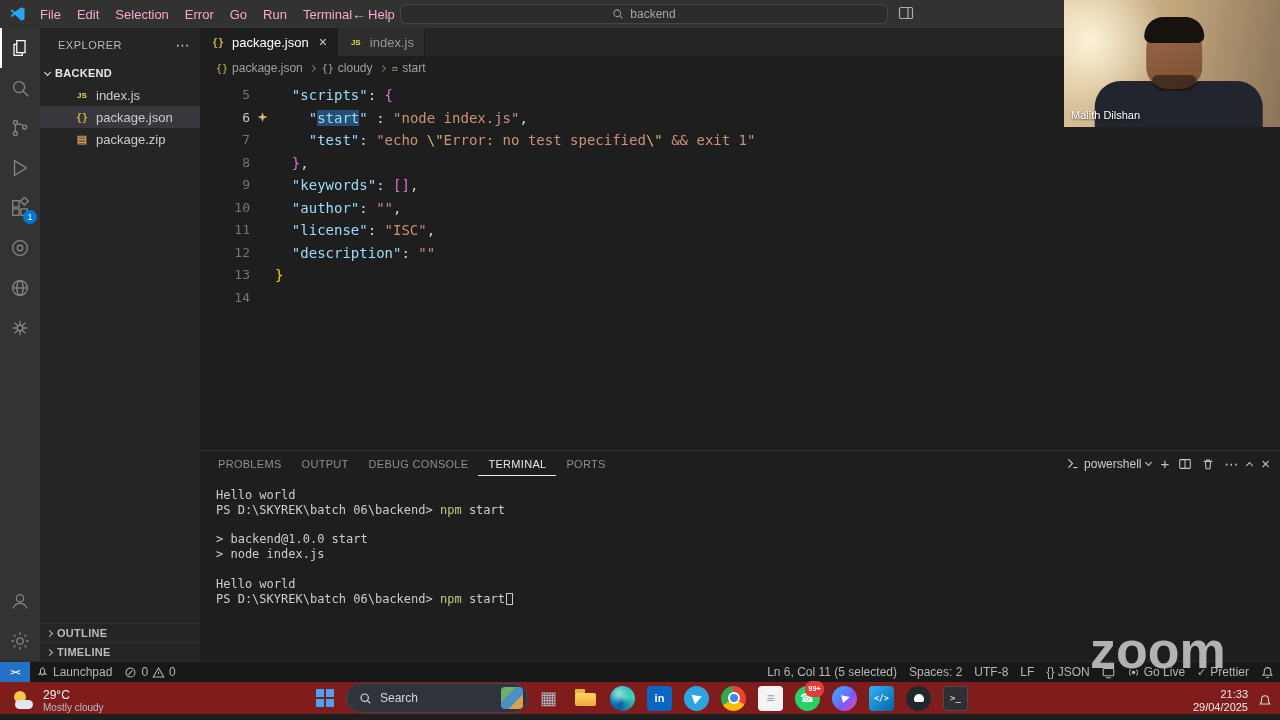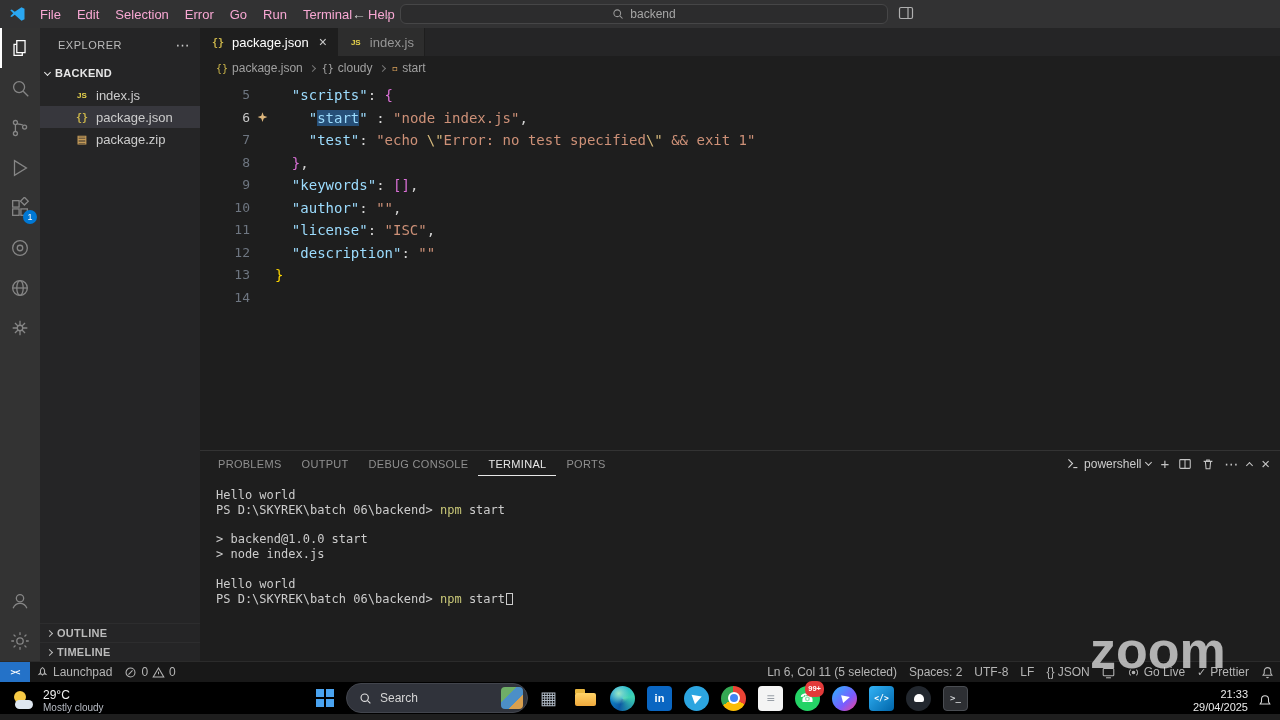--- a/index.html
+++ b/index.html
@@ -109,21 +109,21 @@
   .statusbar{position:absolute;left:0;top:661px;width:1280px;height:21px;background:#181818;border-top:1px solid #2b2b2b;
              display:flex;align-items:center;font-size:12px;color:#b5b5b5;z-index:4;}
   .sbi{display:flex;align-items:center;gap:4px;padding:0 6px;height:100%;cursor:pointer;white-space:nowrap;}
   .sbi svg{width:13px;height:13px;stroke:currentColor;fill:none;stroke-width:1.3;flex:none;}
   .sb-remote{background:#2472c8;color:#ffffff;width:30px;justify-content:center;padding:0;}
   .sb-remote::before{content:"><";font:700 9px "DejaVu Sans Mono",monospace;letter-spacing:-1px;}
   .sb-right{margin-left:auto;display:flex;height:100%;align-items:center;}
   .check::before{content:"✓";font-size:11px;}
 
   
-  .taskbar{position:absolute;left:0;top:682px;width:1280px;height:32px;background:#000000;display:flex;align-items:center;z-index:4;}
+  .taskbar{position:absolute;left:0;top:682px;width:1280px;height:32px;background:#7f1d1d;display:flex;align-items:center;z-index:4;}
   .tb-weather{position:absolute;left:4px;top:0;height:38px;display:flex;align-items:center;gap:7px;padding:0 8px;cursor:pointer;}
   .w-icon{width:24px;height:24px;position:relative;flex:none;}
   .w-icon::before{content:"";position:absolute;width:12px;height:12px;border-radius:50%;background:#f6c945;left:2px;top:2px;}
   .w-icon::after{content:"";position:absolute;width:18px;height:9px;border-radius:6px;background:#dfe7f0;left:3px;bottom:4px;}
   .w-temp{font-size:12px;color:#f0f0f0;line-height:13px;}
   .w-cond{font-size:10px;color:#b8bcc4;line-height:12px;}
   .tb-center{margin:0 auto;display:flex;align-items:center;gap:2px;}
   .tb-btn{width:38px;height:38px;display:flex;align-items:center;justify-content:center;border-radius:4px;cursor:pointer;flex:none;}
   .start-grid{display:grid;grid-template-columns:8px 8px;grid-template-rows:8px 8px;gap:1.5px;}
   .start-grid i{background:#4aa3f0;display:block;}
@@ -604,16 +604,21 @@
         <div>29/04/2025</div>
       </div>
       <div class="tray-bell">
         <svg viewBox="0 0 16 16">
             <path d="M8 2a4 4 0 0 1 4 4v3l1.5 2.5h-11L4 9V6a4 4 0 0 1 4-4z"></path>
           </svg>
       </div>
     </div>
   </div>
 
+  <div class="webcam">
+    <div class="wc-torso"></div>
+    <div class="wc-head"></div>
+    <div class="wc-name">Malith Dilshan</div>
+  </div>
 
   <div class="zoomwm">zoom</div>
 
 </div>
 
 </body></html>

